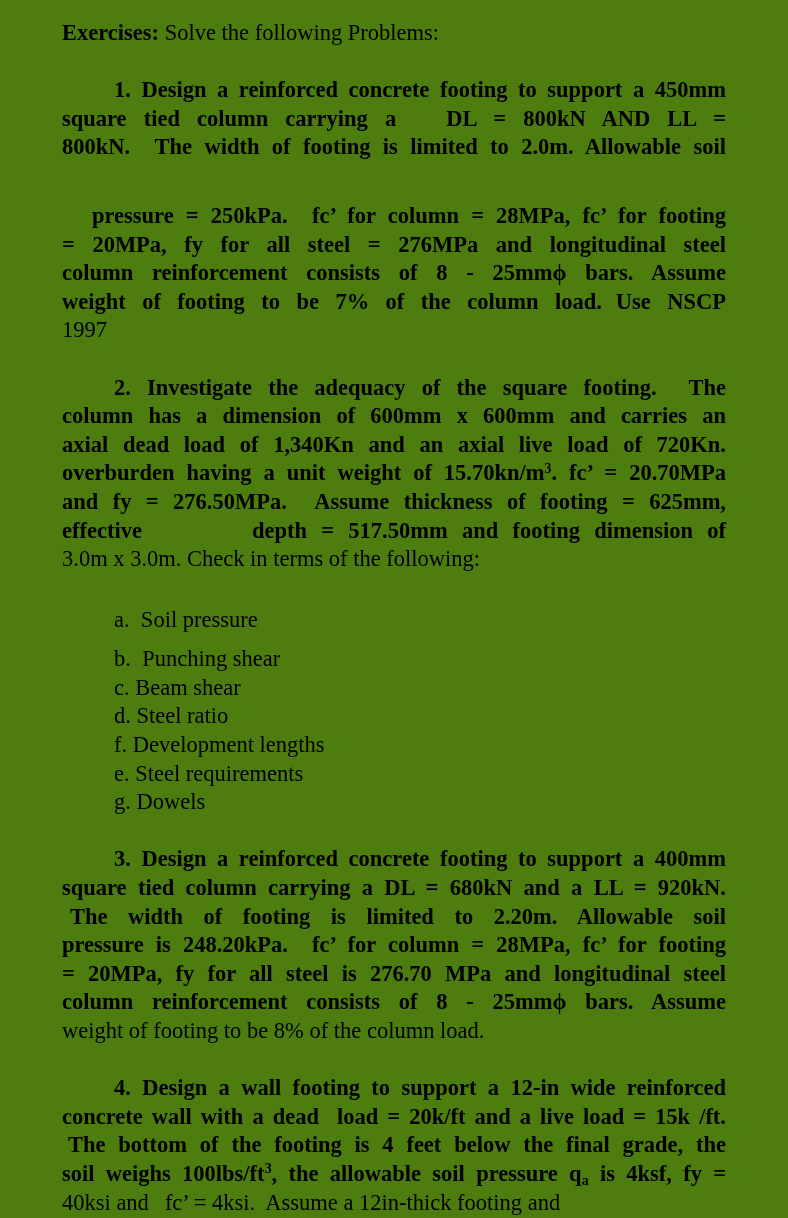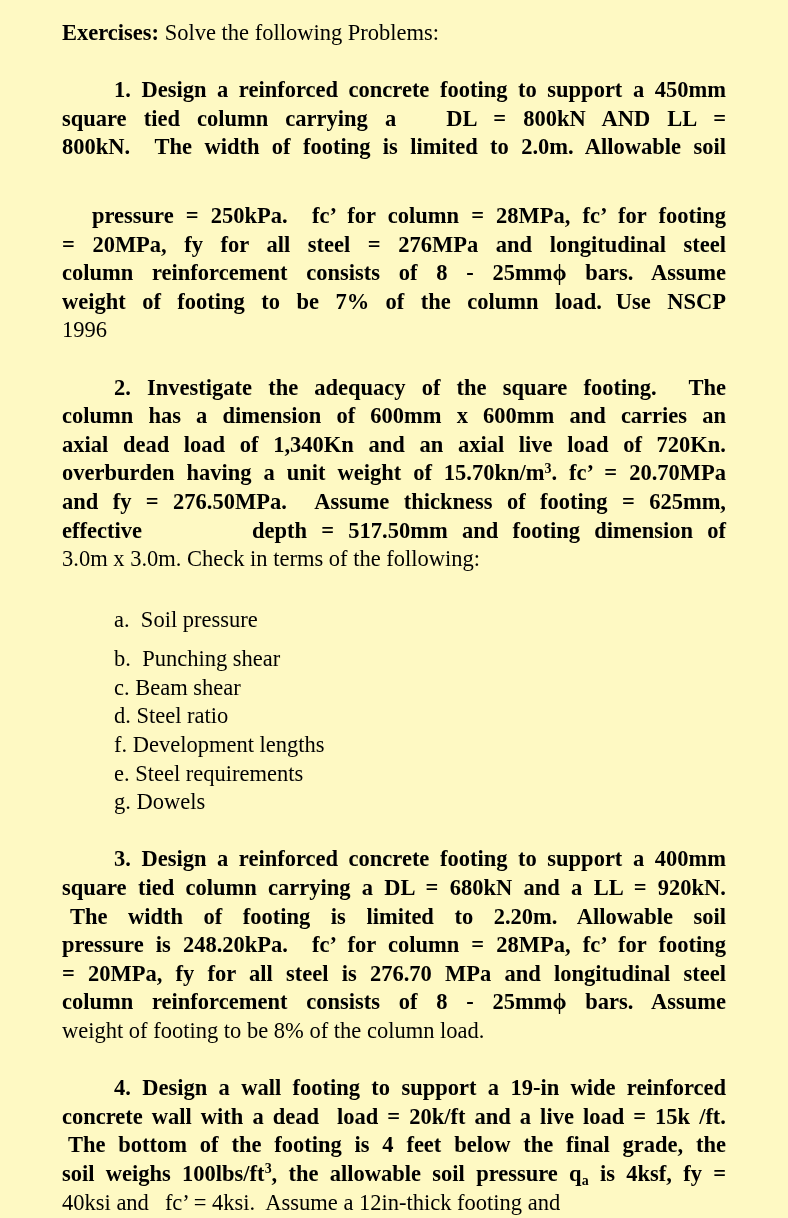--- a/index.html
+++ b/index.html
@@ -6,21 +6,21 @@
   body {
     width: 788px;
     height: 1218px;
     background: #ffffff;
     overflow: hidden;
   }
   .page {
     box-sizing: border-box;
     width: 788px;
     height: 1218px;
-    background: #fef9c3;
+    background: #4d7c0f;
     color: #000000;
     padding: 19px 62px 0 62px;
     font-family: "Liberation Serif", "DejaVu Serif", serif;
     font-size: 22.5px;
     line-height: 28.6px;
   }
   .heading { text-align: left; }
   .heading .b { font-weight: 700; }
   .problem { margin-top: 28.6px; }
   .line { text-align: justify; text-justify: inter-word; }
@@ -46,21 +46,21 @@
   <div class="heading"><span class="b">Exercises:</span><span> Solve the following Problems:</span></div>
 
   <div class="problem">
       <div class="line just" style="padding-left: 52px;">1. Design a reinforced concrete footing to support a 450mm</div>
       <div class="line just">square tied column carrying a<span class="gap" style="width: 50px;"></span>DL = 800kN AND LL =</div>
       <div class="line just">800kN.&nbsp; The width of footing is limited to 2.0m. Allowable soil</div>
       <div class="line just" style="padding-left: 30px; margin-top: 40px;">pressure = 250kPa.&nbsp; fc’ for column = 28MPa, fc’ for footing</div>
       <div class="line just">= 20MPa, fy for all steel = 276MPa and longitudinal steel</div>
       <div class="line just">column reinforcement consists of 8 - 25mmϕ bars. Assume</div>
       <div class="line just">weight of footing to be 7% of the column load.<span class="gap" style="width: 14px;"></span>Use NSCP</div>
-      <div class="line">1996</div>
+      <div class="line">1997</div>
     </div>
   <div class="problem">
       <div class="line just" style="padding-left: 52px;">2. Investigate the adequacy of the square footing.&nbsp; The</div>
       <div class="line just">column has a dimension of 600mm x 600mm and carries an</div>
       <div class="line just">axial dead load of 1,340Kn and an axial live load of 720Kn.</div>
       <div class="line just">overburden having a unit weight of 15.70kn/m<span class="sup">3</span>. fc’ = 20.70MPa</div>
       <div class="line just">and fy = 276.50MPa.&nbsp; Assume thickness of footing = 625mm,</div>
       <div class="line just">effective<span class="gap" style="width: 110px;"></span>depth = 517.50mm and footing dimension of</div>
       <div class="line">3.0m x 3.0m. Check in terms of the following:</div>
       <div class="line" style="padding-left: 52px; margin-top: 32px;">a.&nbsp; Soil pressure</div>
@@ -74,20 +74,20 @@
   <div class="problem">
       <div class="line just" style="padding-left: 52px;">3. Design a reinforced concrete footing to support a 400mm</div>
       <div class="line just">square tied column carrying a DL = 680kN and a LL = 920kN.</div>
       <div class="line just" style="padding-left: 8px;">The width of footing is limited to 2.20m. Allowable soil</div>
       <div class="line just">pressure is 248.20kPa.&nbsp; fc’ for column = 28MPa, fc’ for footing</div>
       <div class="line just">= 20MPa, fy for all steel is 276.70 MPa and longitudinal steel</div>
       <div class="line just">column reinforcement consists of 8 - 25mmϕ bars. Assume</div>
       <div class="line">weight of footing to be 8% of the column load.</div>
     </div>
   <div class="problem">
-      <div class="line just" style="padding-left: 52px;">4. Design a wall footing to support a 19-in wide reinforced</div>
+      <div class="line just" style="padding-left: 52px;">4. Design a wall footing to support a 12-in wide reinforced</div>
       <div class="line just">concrete wall with a dead&nbsp; load = 20k/ft and a live load = 15k /ft.</div>
       <div class="line just" style="padding-left: 6px;">The bottom of the footing is 4 feet below the final grade, the</div>
       <div class="line just">soil weighs 100lbs/ft<span class="sup">3</span>, the allowable soil pressure q<span class="sub">a</span> is 4ksf, fy =</div>
       <div class="line">40ksi and<span class="gap" style="width: 16px;"></span>fc’ = 4ksi.&nbsp; Assume a 12in-thick footing and</div>
       <div class="line">effective covering of 3.5in.</div>
     </div>
 </div>
 
 </body></html>

